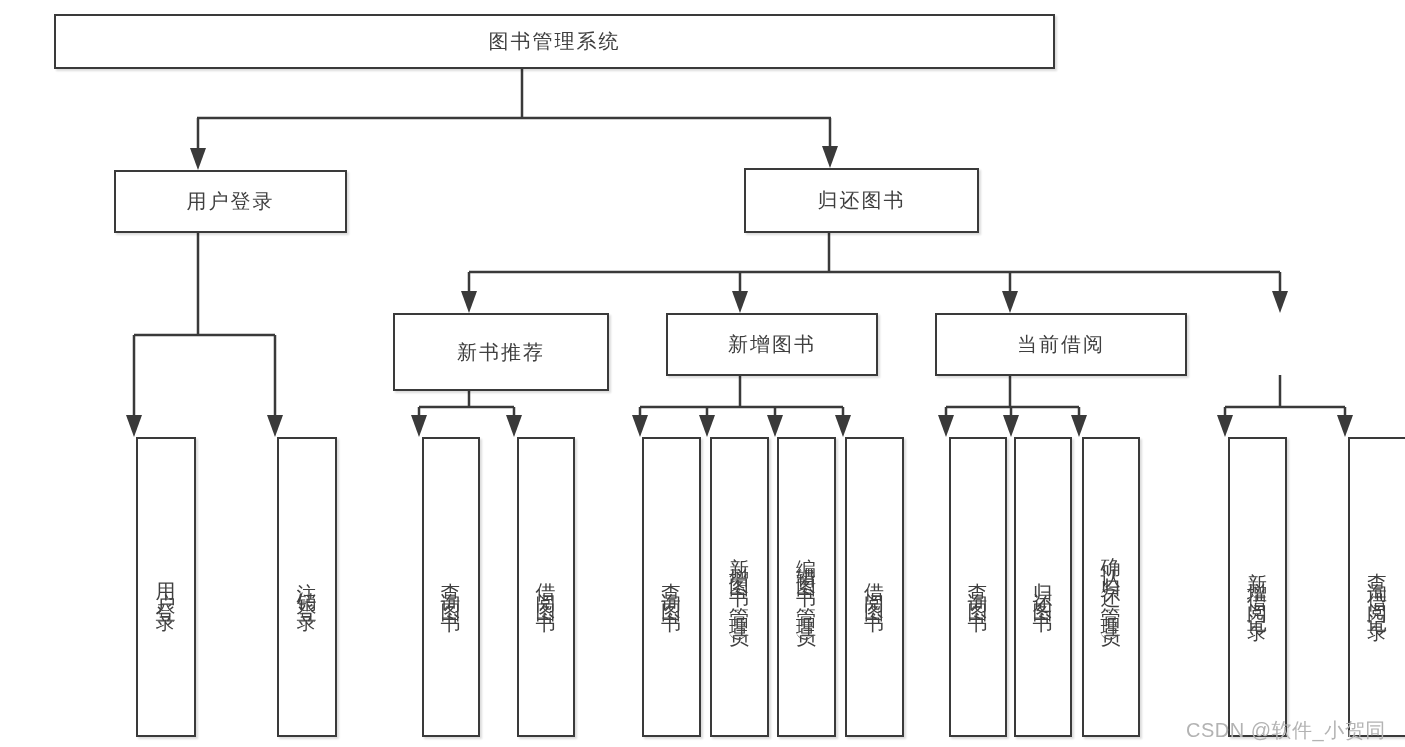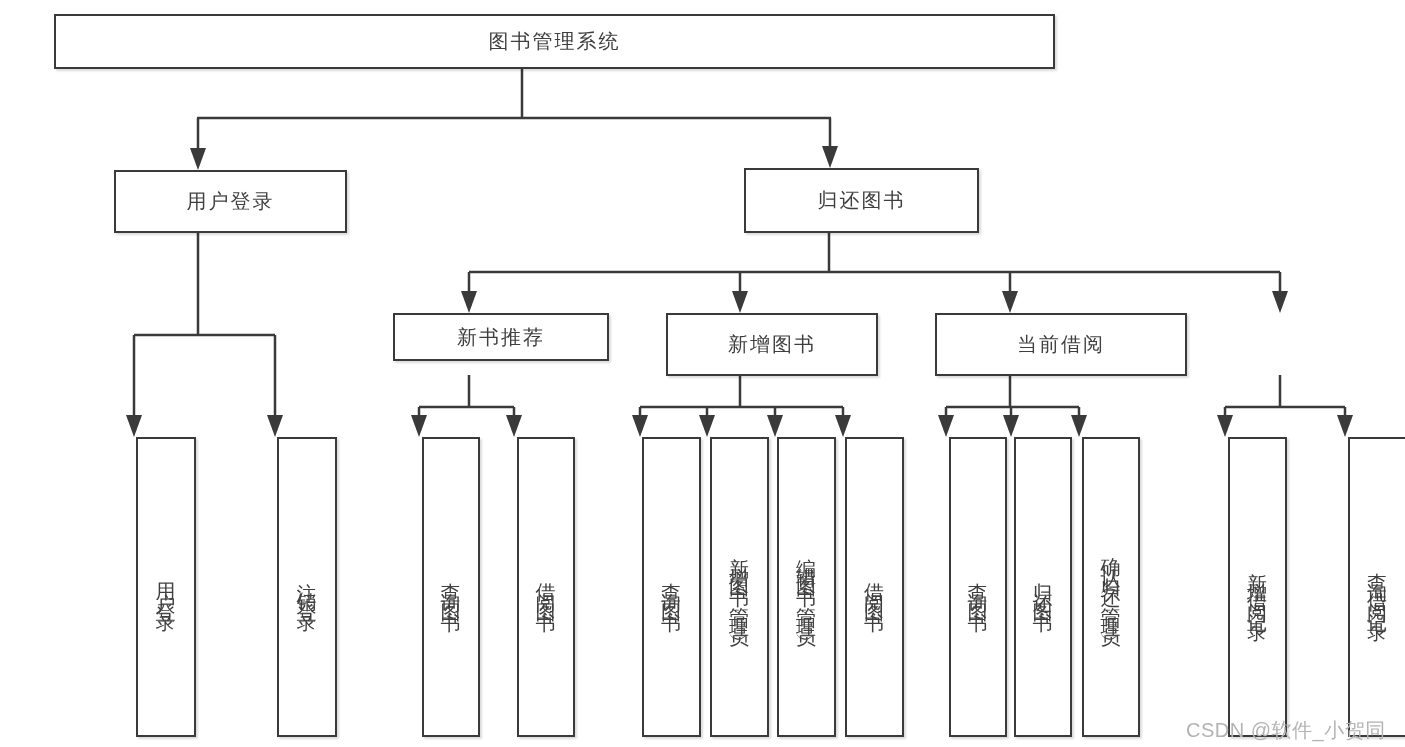--- a/index.html
+++ b/index.html
@@ -92,21 +92,21 @@
       <polygon points="1217,415 1233,415 1225,437"></polygon>
       <polygon points="1337,415 1353,415 1345,437"></polygon>
     </g>
   </svg>
 
   <div class="box h" style="left:22px;top:14px;width:1001px;height:55px">图书管理系统</div>
 
   <div class="box h" style="left:82px;top:170px;width:233px;height:63px">用户登录</div>
   <div class="box h" style="left:712px;top:168px;width:235px;height:65px">归还图书</div>
 
-  <div class="box h" style="left:361px;top:313px;width:216px;height:48px">新书推荐</div>
+  <div class="box h" style="left:361px;top:313px;width:216px;height:78px">新书推荐</div>
   <div class="box h" style="left:634px;top:313px;width:212px;height:63px">新增图书</div>
   <div class="box h" style="left:903px;top:313px;width:252px;height:63px">当前借阅</div>
 
   <div class="box v" style="left:104px;top:437px;width:60px;height:300px">用户登录</div>
   <div class="box v" style="left:245px;top:437px;width:60px;height:300px">注销登录</div>
 
   <div class="box v" style="left:390px;top:437px;width:58px;height:300px">查询图书</div>
   <div class="box v" style="left:485px;top:437px;width:58px;height:300px">借阅图书</div>
 
   <div class="box v" style="left:610px;top:437px;width:59px;height:300px">查询图书</div>

